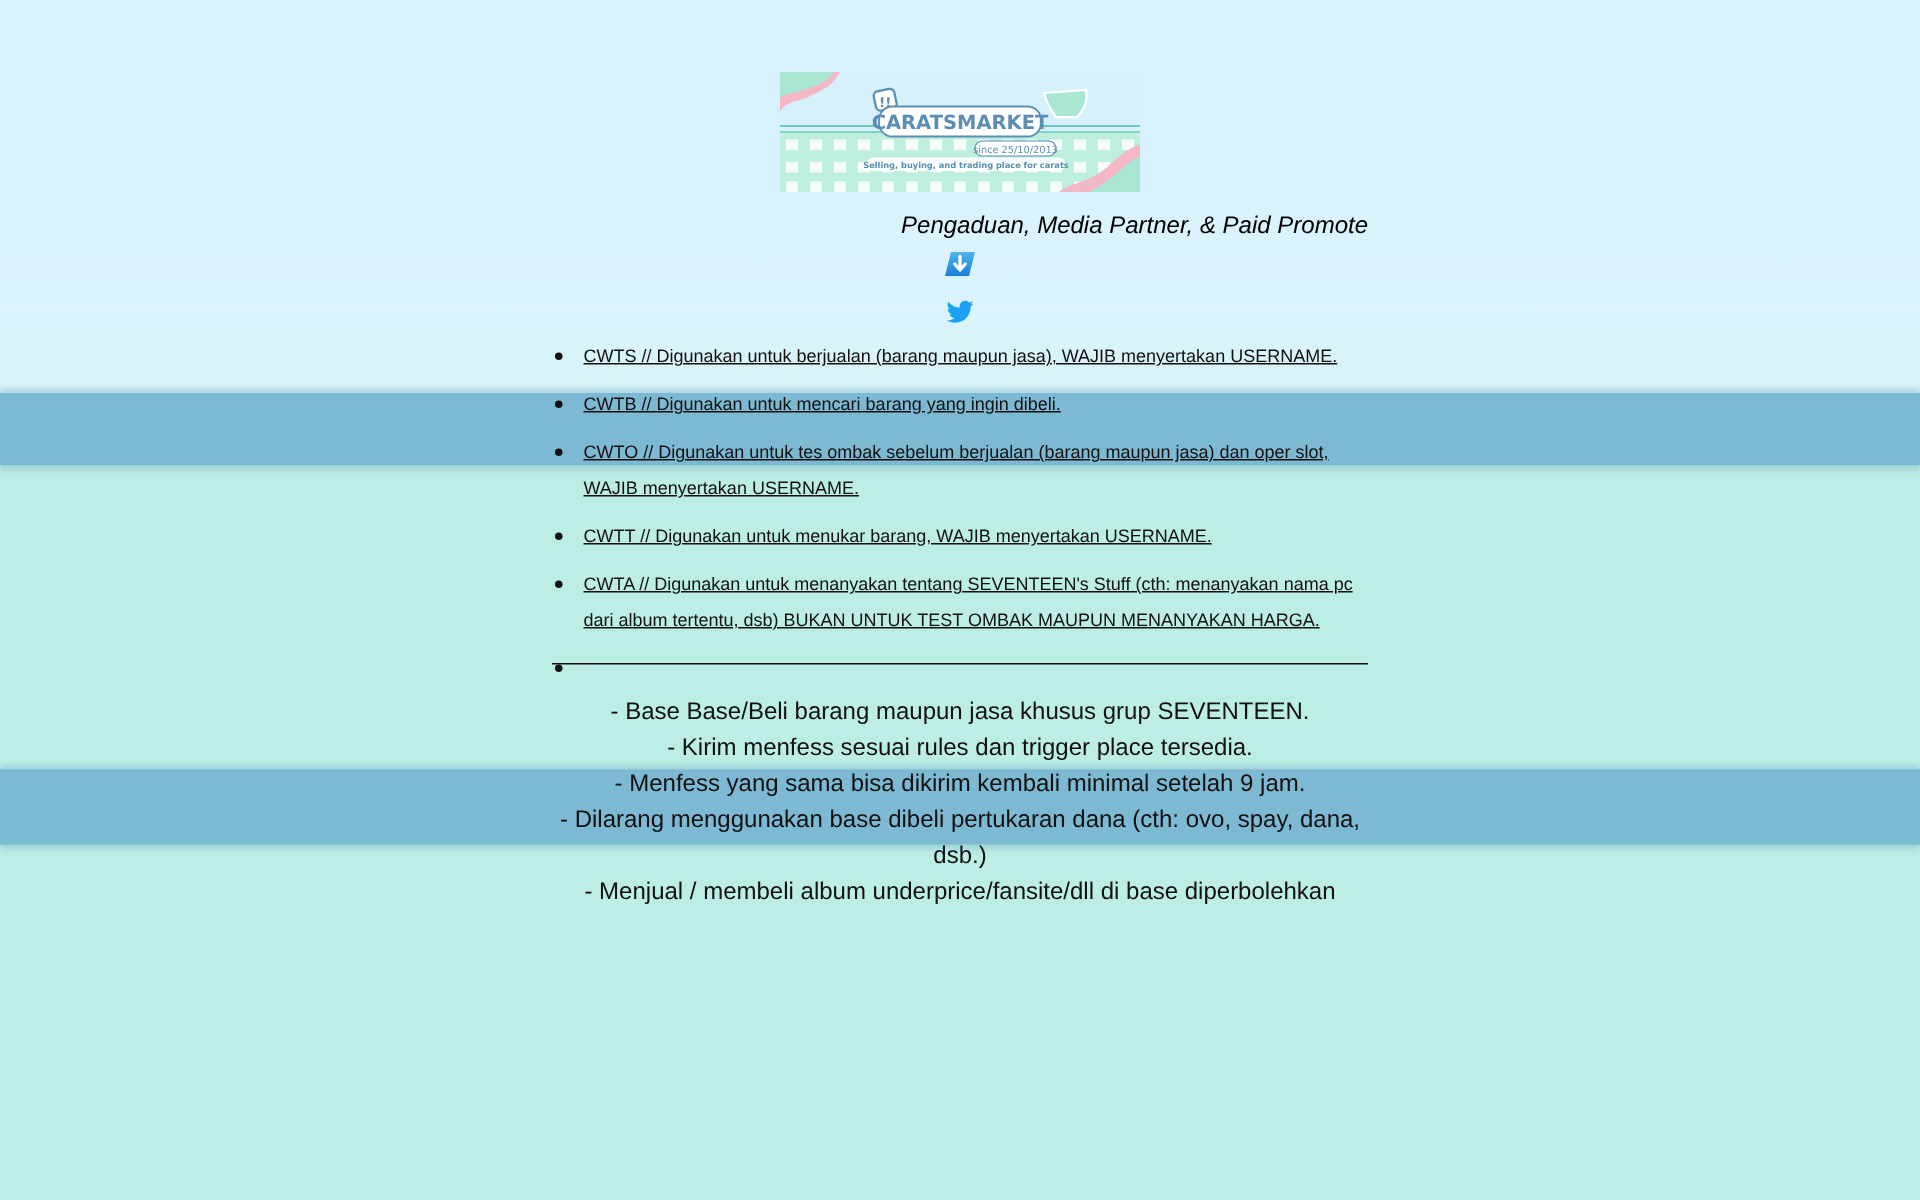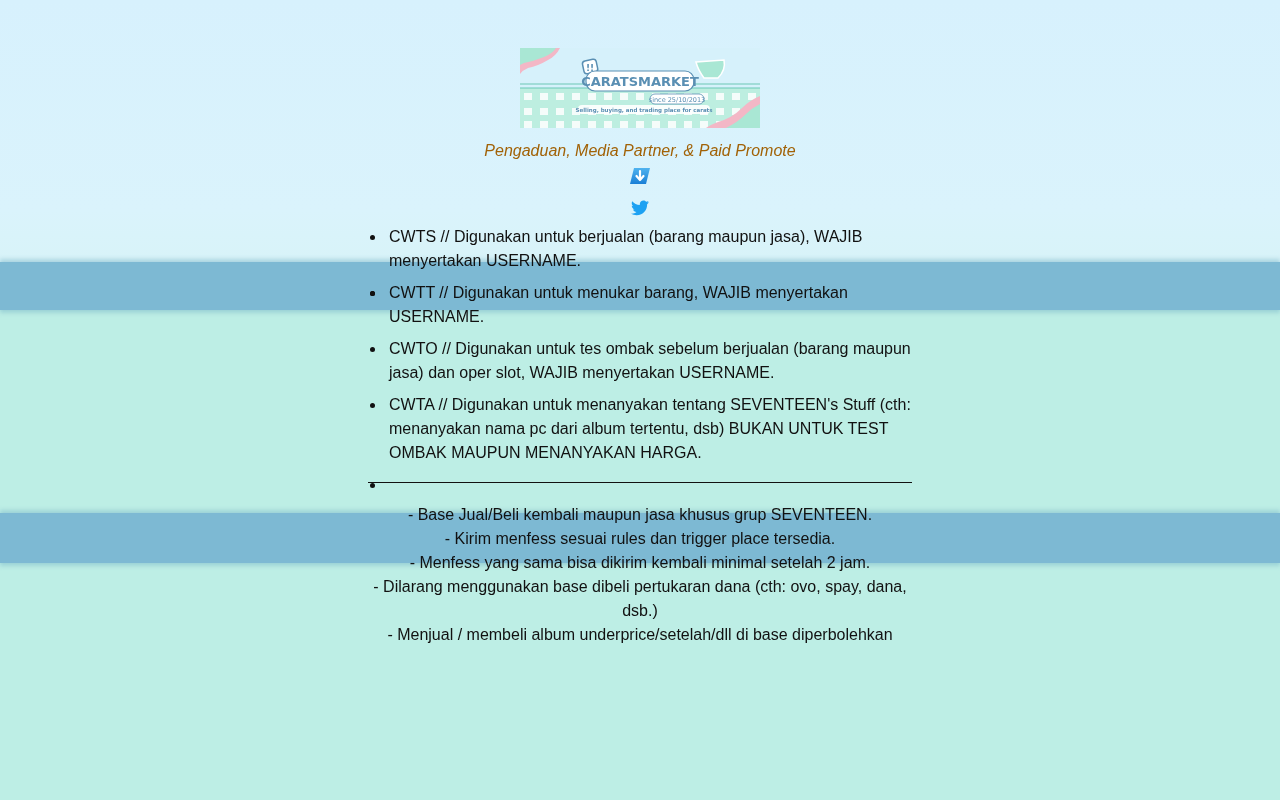--- a/index.html
+++ b/index.html
@@ -52,26 +52,26 @@
       width: 240px;
       height: 80px;
       margin: 0 auto;
       position: relative;
       overflow: hidden;
       background: #d6f1fb;
     }
     .banner svg { display: block; }
 
     .tagline {
-      text-align: center;
+      text-align: right;
       font-style: italic;
       font-size: 16px;
       line-height: 20px;
       margin-top: 13px;
-      color: #a16207;
+      color: #000000;
     }
     .arrow-icon {
       display: block;
       width: 20px;
       height: 18px;
       margin: 6px auto 0;
     }
     .twitter-icon {
       display: block;
       width: 18px;
@@ -80,23 +80,24 @@
     }
 
     ul.triggers {
       list-style: none;
       margin-top: 9px;
       padding-left: 0;
     }
     ul.triggers li {
       position: relative;
       padding-left: 21px;
-      font-size: 16px;
+      font-size: 12px;
       line-height: 24px;
       margin-bottom: 8px;
+      text-decoration: underline;
     }
     ul.triggers li .bullet {
       position: absolute;
       left: 2px;
       top: 10px;
       width: 5px;
       height: 5px;
       border-radius: 50%;
       background: #111;
     }
@@ -227,41 +228,42 @@
     </svg>
   </span>
 
   <ul class="triggers">
     <li>
       <span class="bullet"></span>
       <span>CWTS // Digunakan untuk berjualan (barang maupun jasa), WAJIB menyertakan USERNAME.</span>
     </li>
     <li>
       <span class="bullet"></span>
+      <span>CWTB // Digunakan untuk mencari barang yang ingin dibeli.</span>
+    </li>
+    <li>
+      <span class="bullet"></span>
+      <span>CWTO // Digunakan untuk tes ombak sebelum berjualan (barang maupun jasa) dan oper slot, WAJIB menyertakan USERNAME.</span>
     </li>
     <li>
       <span class="bullet"></span>
       <span>CWTT // Digunakan untuk menukar barang, WAJIB menyertakan USERNAME.</span>
     </li>
     <li>
       <span class="bullet"></span>
-      <span>CWTO // Digunakan untuk tes ombak sebelum berjualan (barang maupun jasa) dan oper slot, WAJIB menyertakan USERNAME.</span>
-    </li>
-    <li>
-      <span class="bullet"></span>
       <span>CWTA // Digunakan untuk menanyakan tentang SEVENTEEN's Stuff (cth: menanyakan nama pc dari album tertentu, dsb) BUKAN UNTUK TEST OMBAK MAUPUN MENANYAKAN HARGA.</span>
     </li>
     <li>
       <span class="bullet"></span>
     </li>
   </ul>
 
   <hr class="divider">
 
   <div class="rules">
-    <p>- Base Jual/Beli kembali maupun jasa khusus grup SEVENTEEN.</p>
+    <p>- Base Base/Beli barang maupun jasa khusus grup SEVENTEEN.</p>
     <p>- Kirim menfess sesuai rules dan trigger place tersedia.</p>
-    <p>- Menfess yang sama bisa dikirim kembali minimal setelah 2 jam.</p>
+    <p>- Menfess yang sama bisa dikirim kembali minimal setelah 9 jam.</p>
     <p>- Dilarang menggunakan base dibeli pertukaran dana (cth: ovo, spay, dana, dsb.)</p>
-    <p>- Menjual / membeli album underprice/setelah/dll di base diperbolehkan</p>
+    <p>- Menjual / membeli album underprice/fansite/dll di base diperbolehkan</p>
   </div>
 
 </div>
 
 </body></html>

